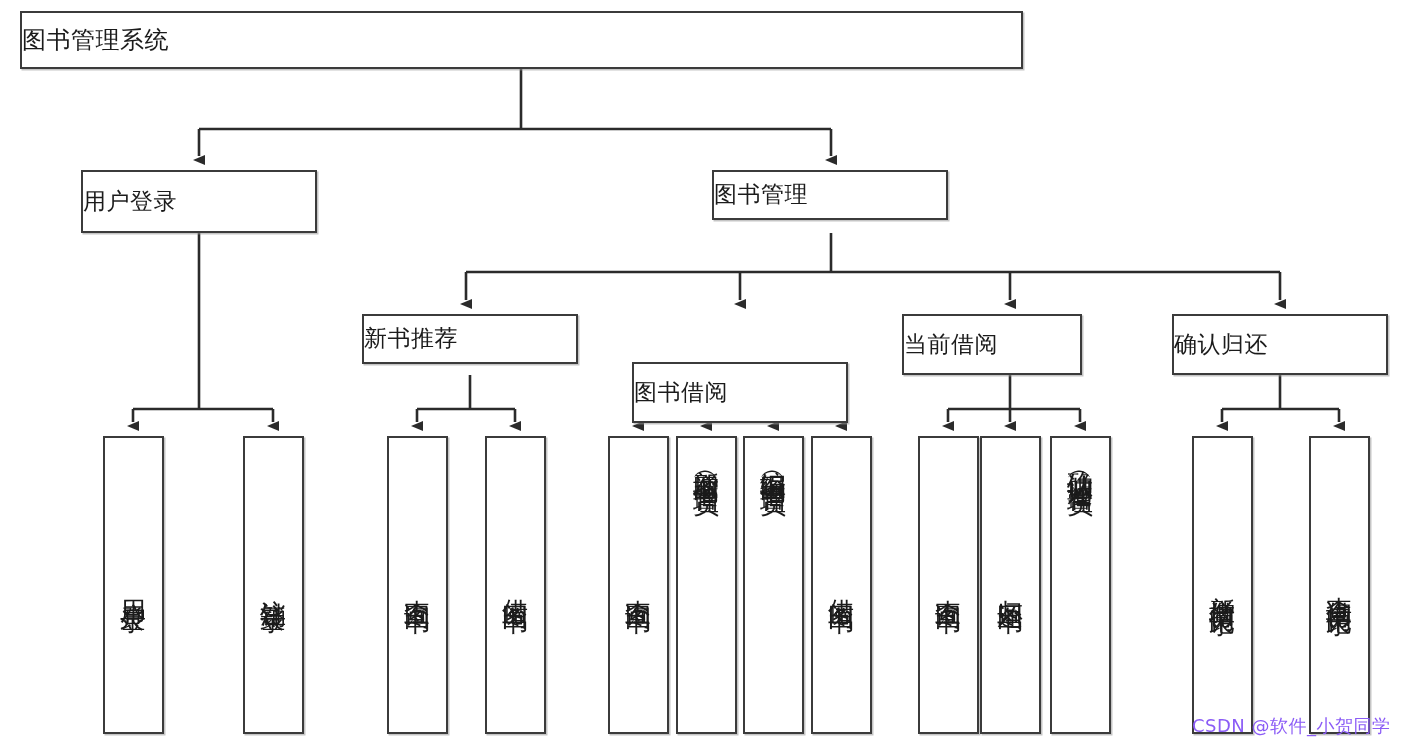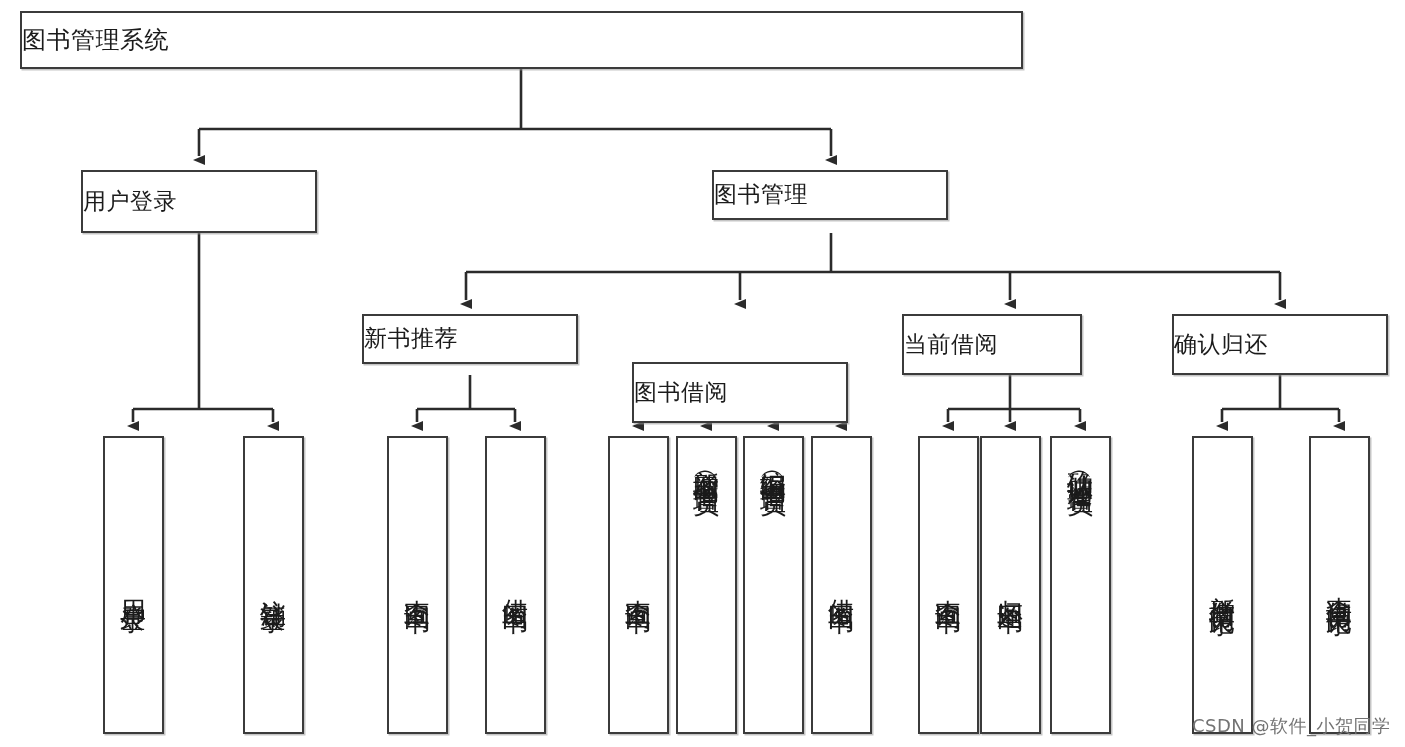--- a/index.html
+++ b/index.html
@@ -56,21 +56,21 @@
   }
   .node.v.mid{
     align-items:center;
     padding-top:0;
   }
   #watermark{
     position:absolute;
     left:1192px;
     top:714px;
     font-size:18px;
-    color:#737373;
+    color:#8b5cf6;
     white-space:nowrap;
     letter-spacing:0.5px;
   }
 </style>
 </head>
 <body>
 
 <div id="canvas">
 
   <svg id="wires" viewBox="0 0 1405 747">

